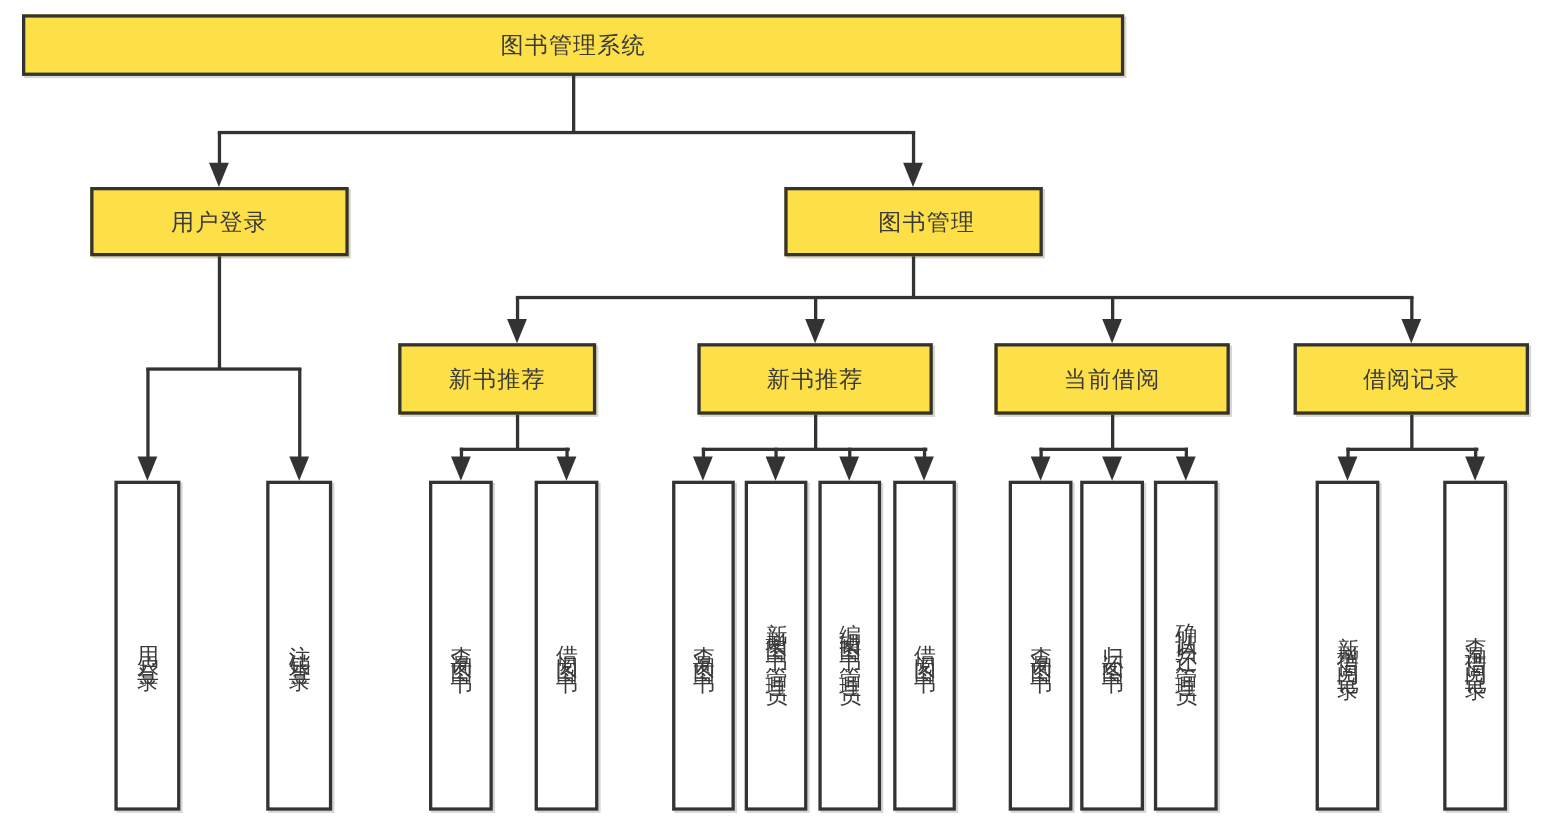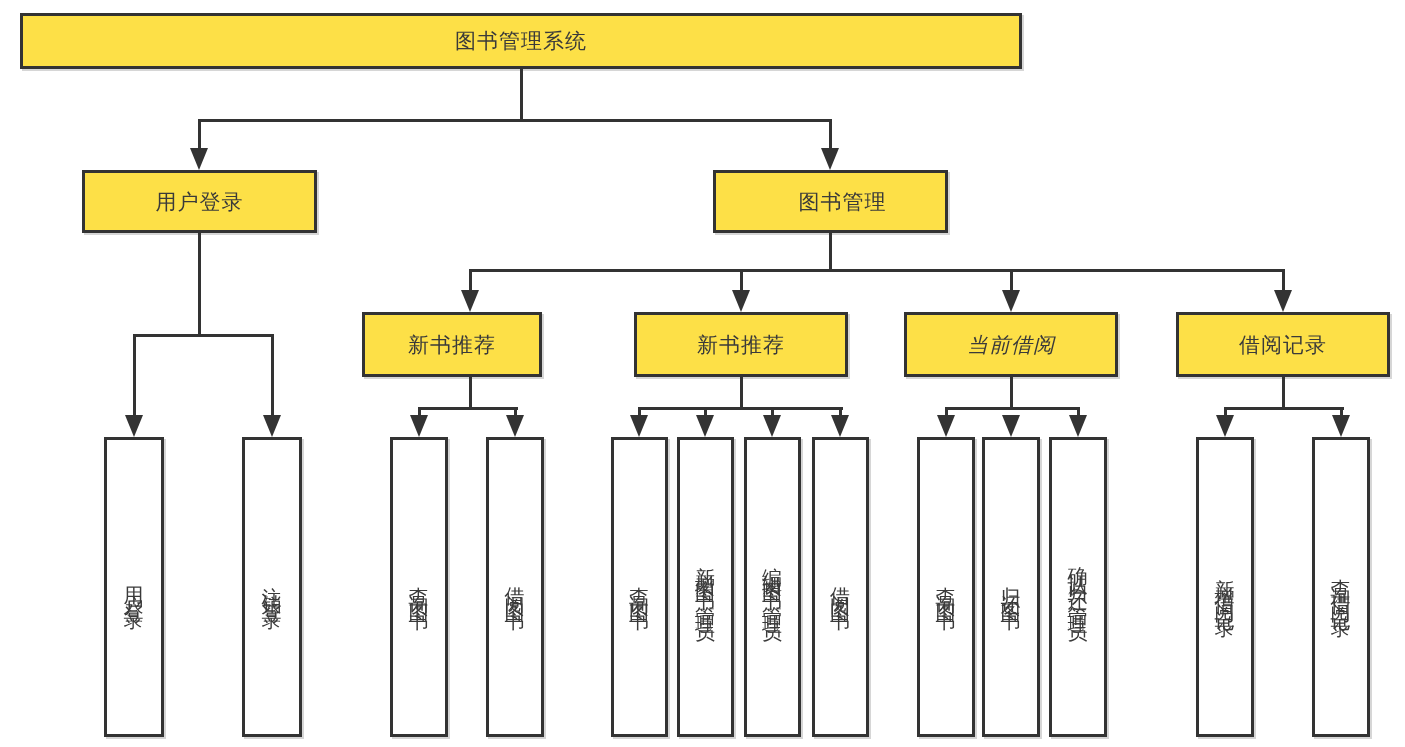--- a/index.html
+++ b/index.html
@@ -57,21 +57,21 @@
   <div class="box" style="left:713px;top:170px;width:235px;height:63px;padding-left:24px;">
     <span>图书管理</span>
   </div>
 
   <div class="box" style="left:362px;top:312px;width:180px;height:65px;">
     <span>新书推荐</span>
   </div>
   <div class="box" style="left:634px;top:312px;width:214px;height:65px;">
     <span>新书推荐</span>
   </div>
-  <div class="box" style="left:904px;top:312px;width:214px;height:65px;font-style:italic;">
+  <div class="box" style="left:904px;top:312px;width:214px;height:65px;">
     <span>当前借阅</span>
   </div>
   <div class="box" style="left:1176px;top:312px;width:214px;height:65px;">
     <span>借阅记录</span>
   </div>
 
   <div class="vbox" style="left:104px;top:437px;width:60px;height:300px;">
     <span class="vtext">用户登录</span>
   </div>
   <div class="vbox" style="left:242px;top:437px;width:60px;height:300px;">

